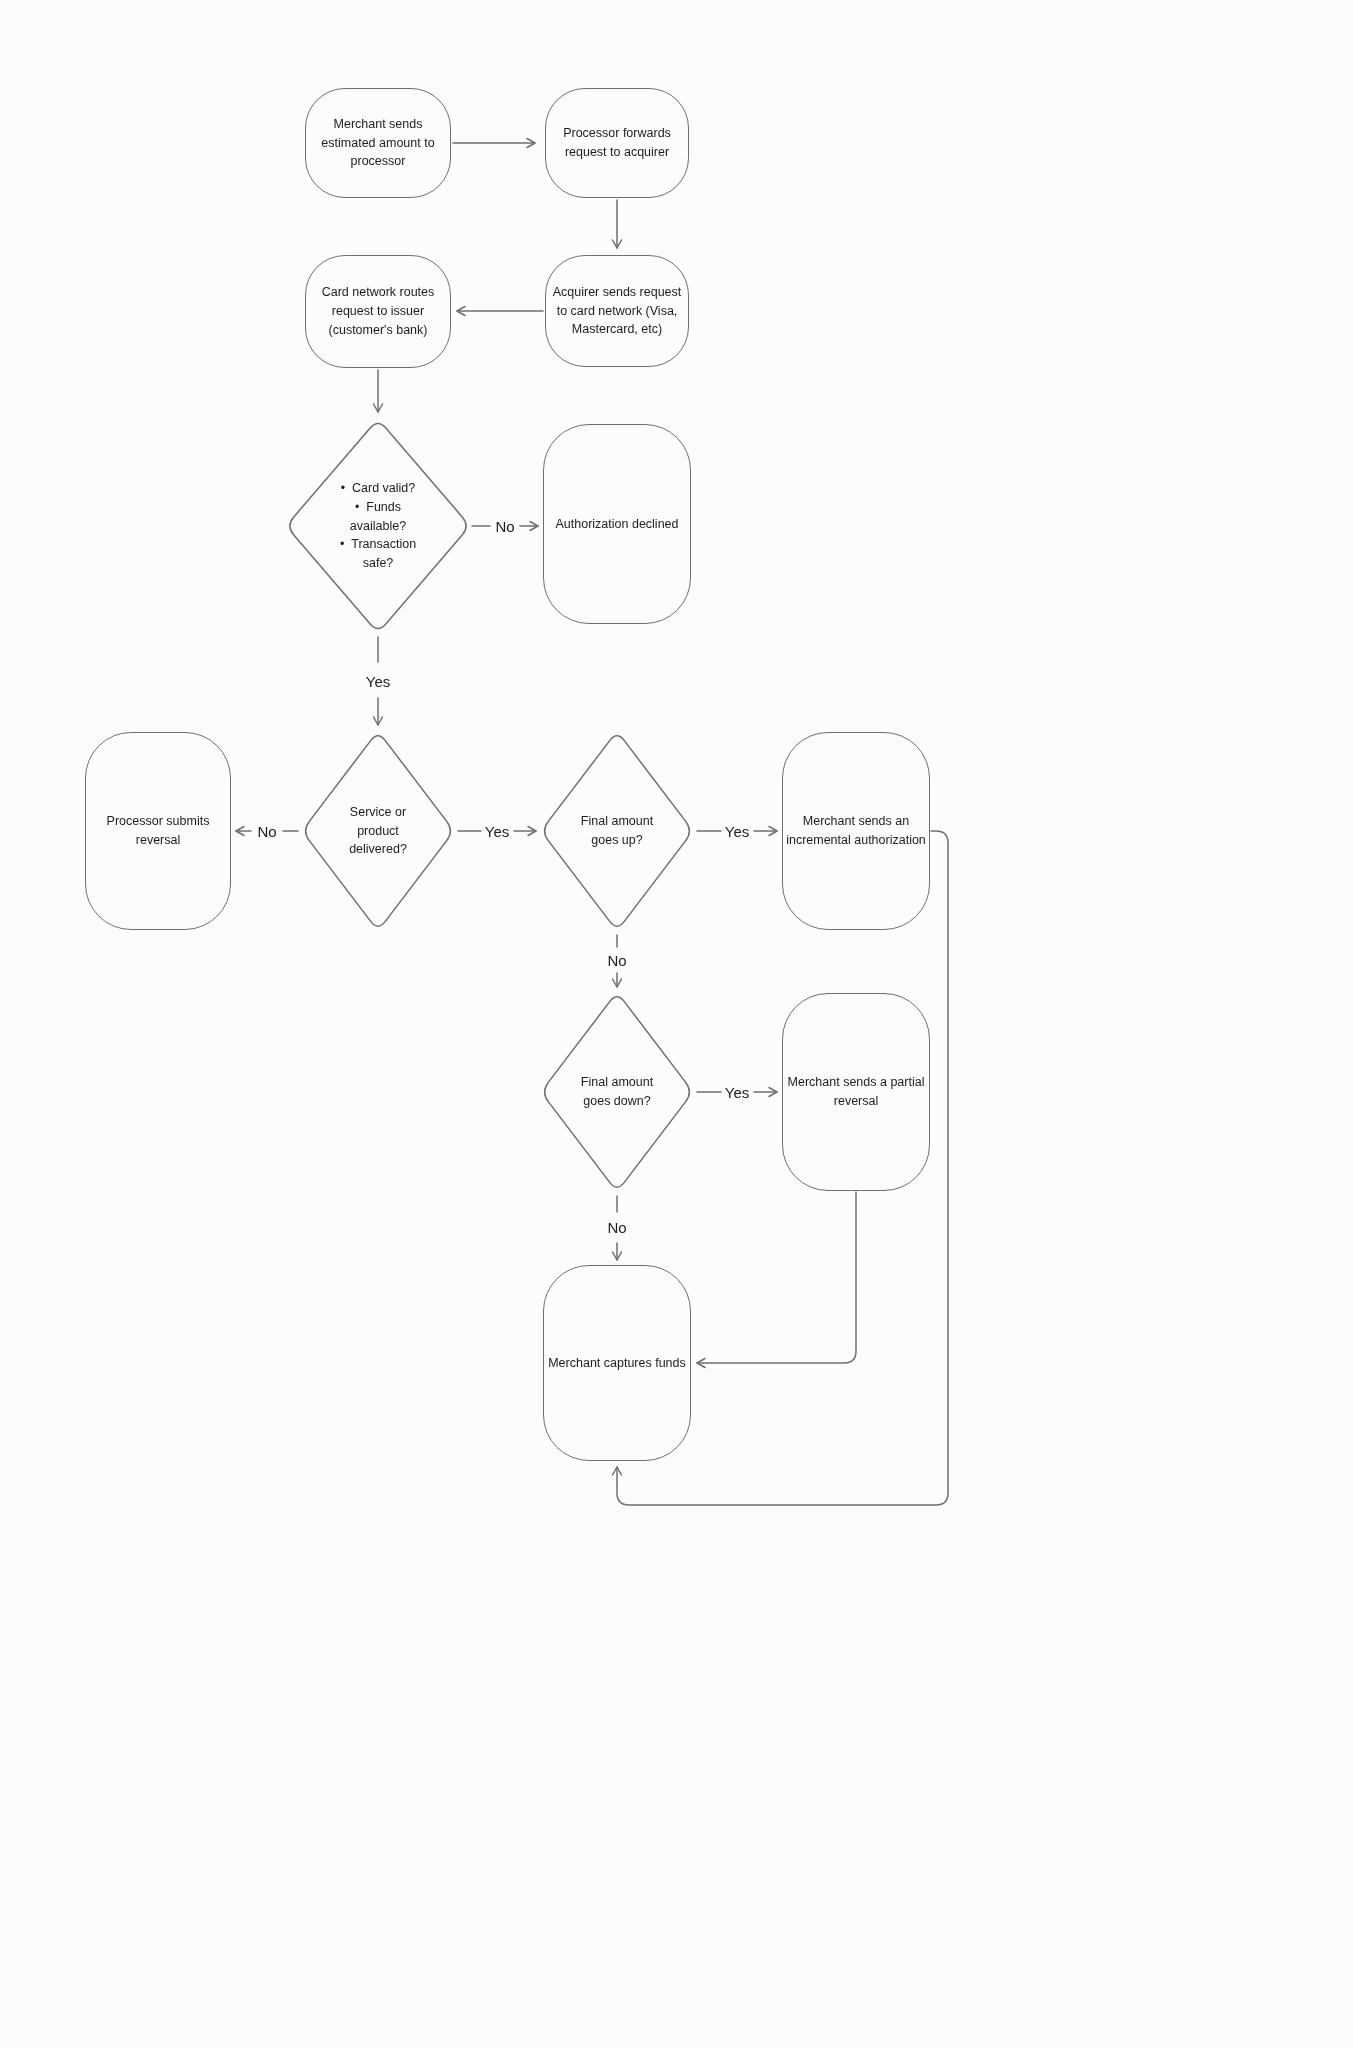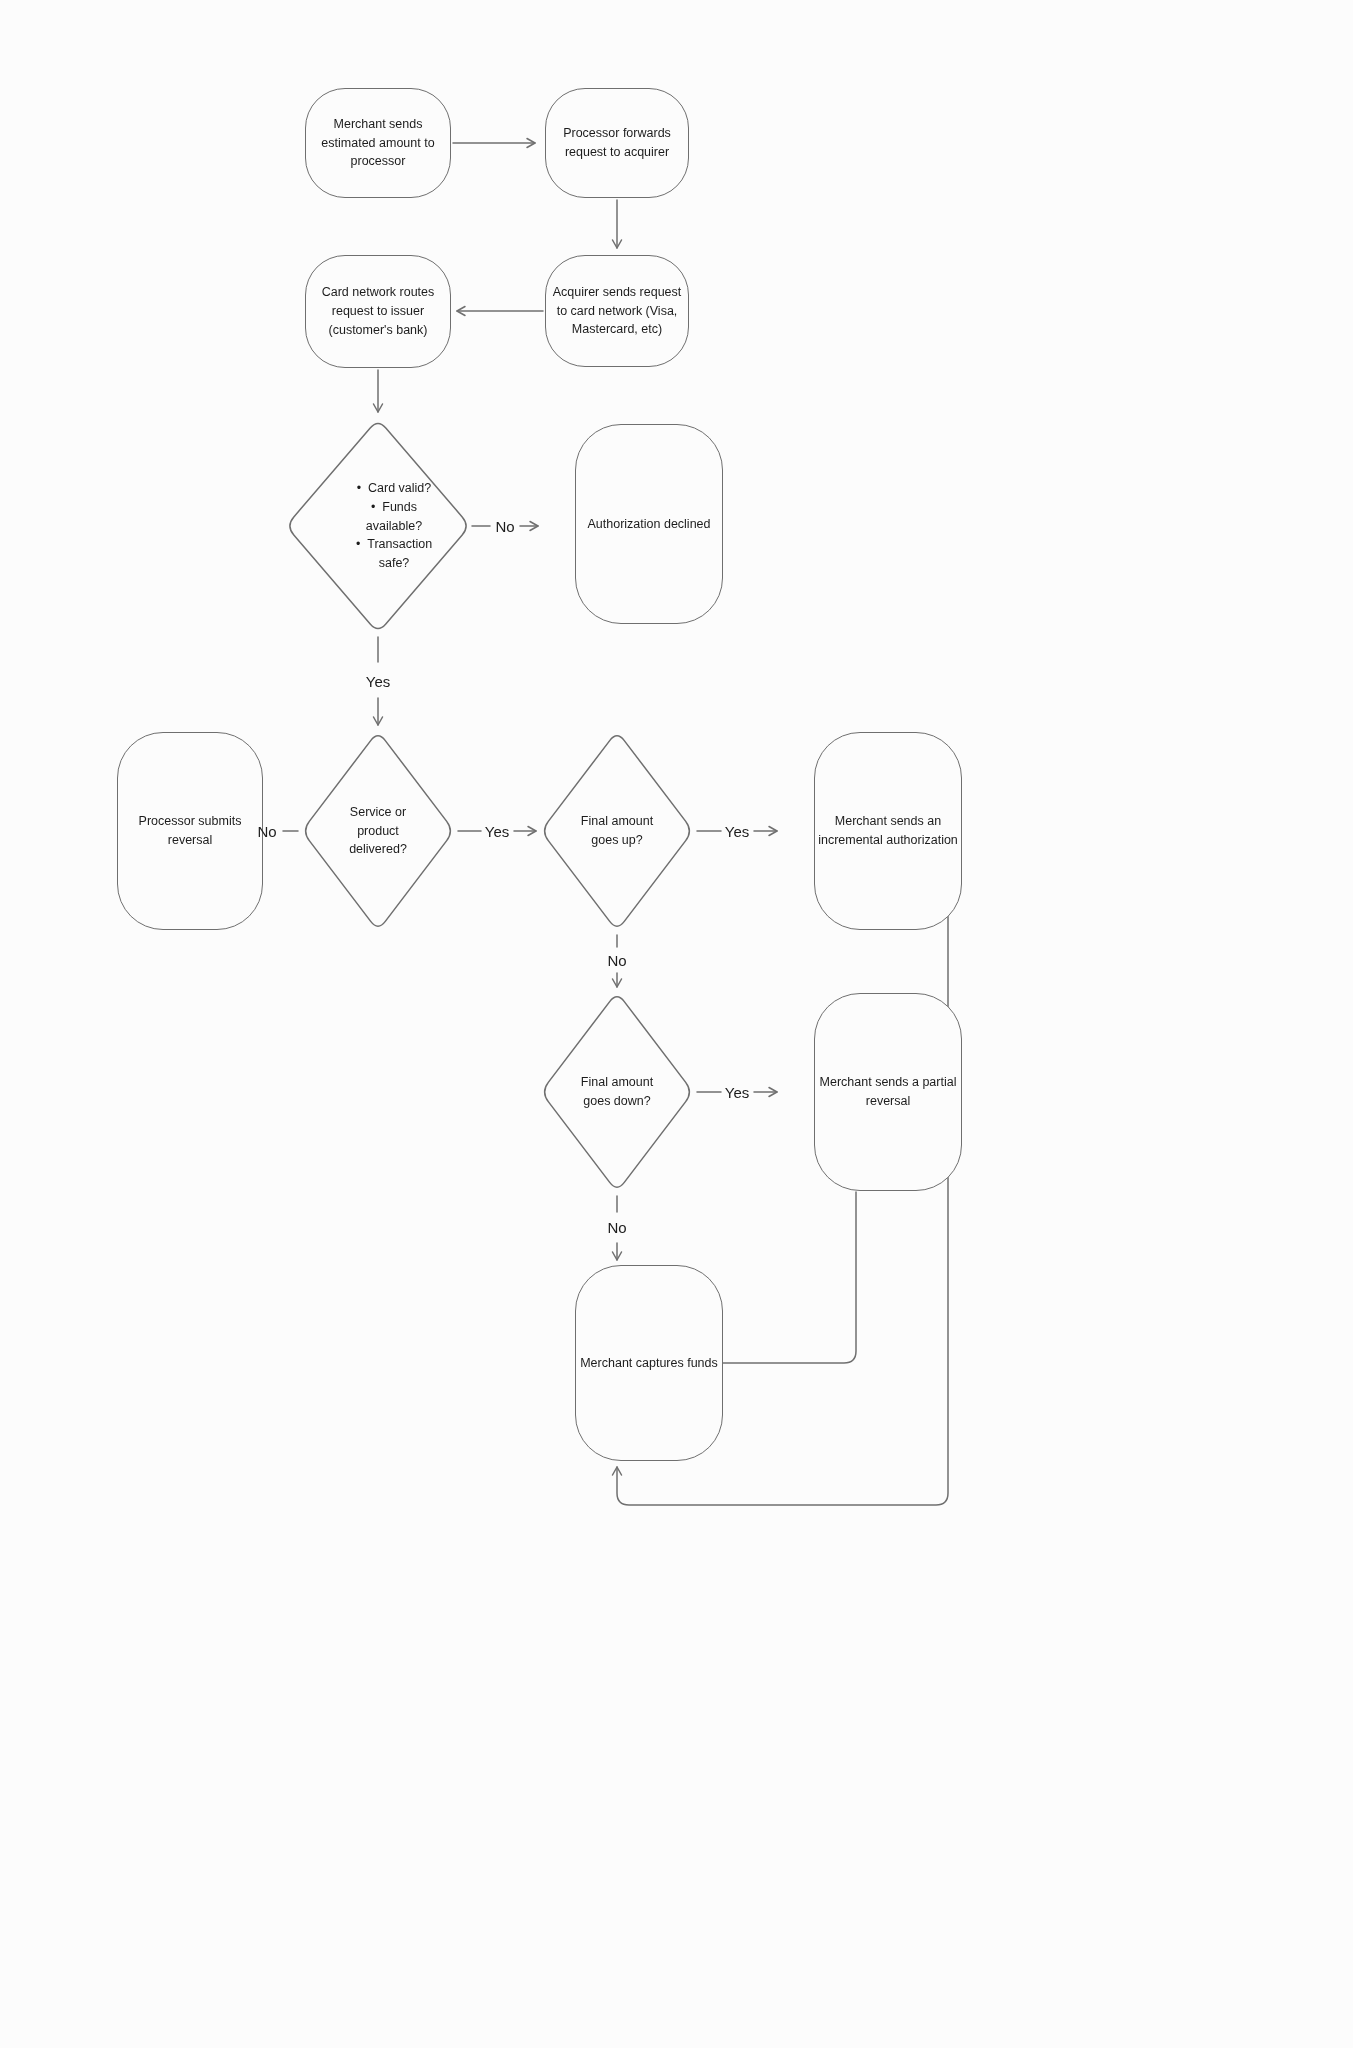--- a/index.html
+++ b/index.html
@@ -19,25 +19,25 @@
     stroke-linejoin:round;
   }
   .node {
     position:absolute; border:1.5px solid var(--stroke,#6f6f6f);
     background:var(--bg,#fcfcfc);
     display:flex; align-items:center; justify-content:center;
     text-align:center; font-size:12.5px; line-height:1.5;
     color:var(--text,#1c1c1c); padding:0 13px;
   }
   .r-md { border-radius:40px; }
-  .r-lg { border-radius:46px;margin-left:32px; }
+  .r-lg { border-radius:46px; }
   .tight  { padding:16px 2px; }
   .tight2 { padding:0 5px; }
   .dtext {
-    position:absolute; display:flex; align-items:center; justify-content:flex-end;
+    position:absolute; display:flex; align-items:center; justify-content:center;
     text-align:center; font-size:12.5px; line-height:1.5; color:var(--text,#1c1c1c);
   }
   .edge-label {
     position:absolute; transform:translate(-50%,-50%);
     font-size:15px; color:var(--text,#1c1c1c); white-space:nowrap;
   }
   .checks-list { list-style:none; width:98px; }
   .checks-list li { text-align:center; }
   .checks-list li::before { content:"\2022\00a0\00a0"; }
 </style>

